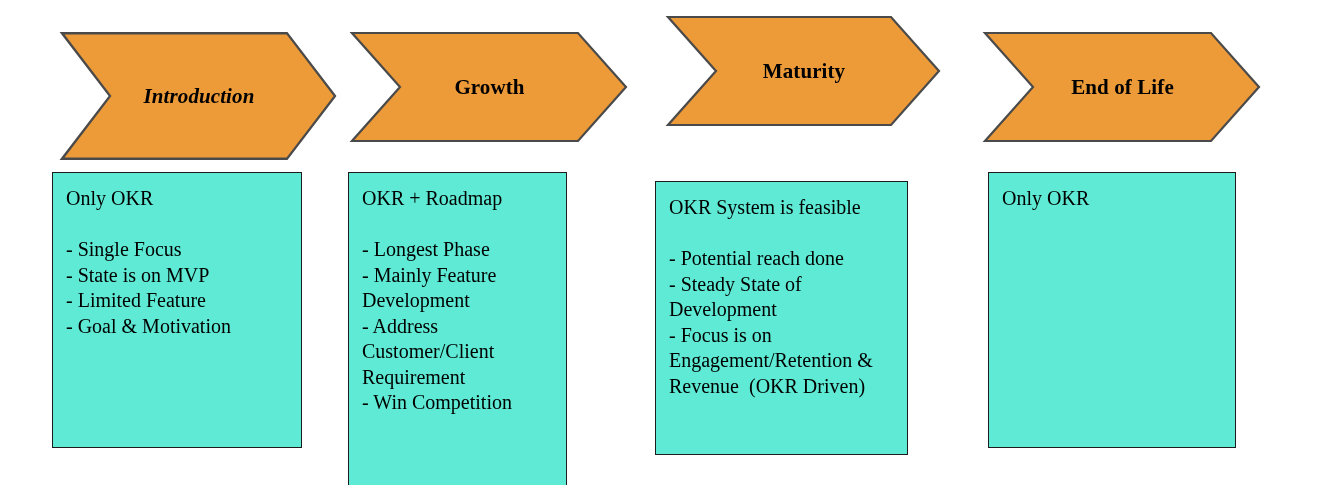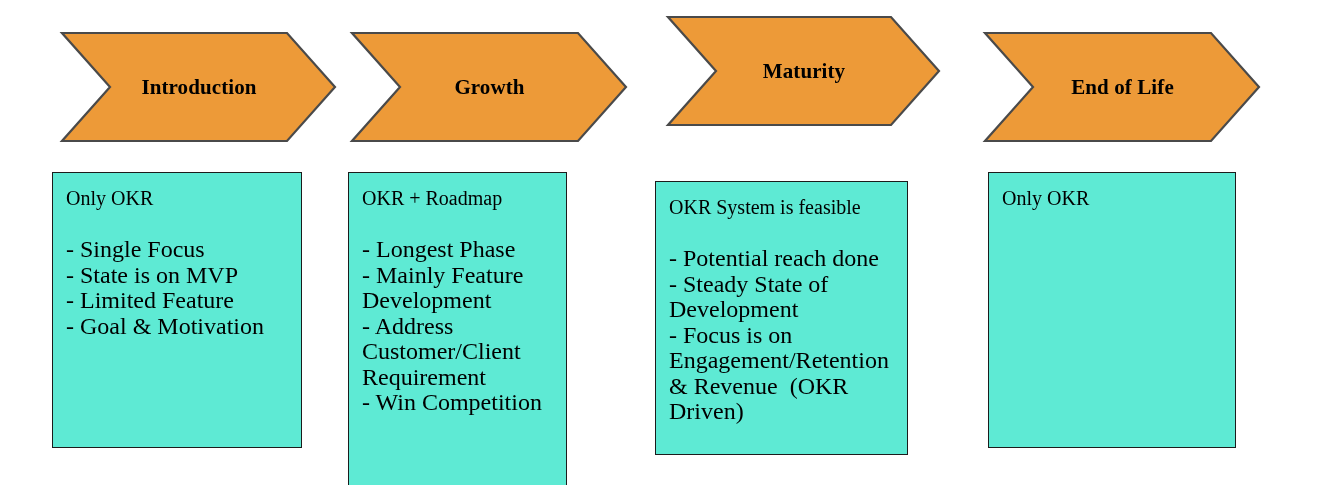--- a/index.html
+++ b/index.html
@@ -70,34 +70,34 @@
     color: #000000;
     margin: 0 0 26px 0;
     white-space: pre-wrap;
   }
   .box-lines {
     margin: 0;
     padding: 0;
     list-style: none;
   }
   .box-lines li {
-    font-size: 24px;
+    font-size: 20px;
     line-height: 25.5px;
     color: #000000;
     margin: 0;
     padding: 0;
     white-space: pre-wrap;
   }
 </style>
 </head>
 <body>
 
 <div id="stage">
 
-  <div class="chevron" style="left:62px; top:32px; width:274px; height:110px;">
+  <div class="chevron" style="left:62px; top:32px; width:274px; height:128px;font-style:italic;">
     <svg viewBox="0 0 274 110" preserveAspectRatio="none">
       <polygon points="0,1 225,1 273,55 225,109 0,109 48,55" fill="#ED9A38" stroke="#4a4a4a" stroke-width="2.2" stroke-linejoin="miter"></polygon>
     </svg>
     <div class="chevron-label shift-left">Introduction</div>
   </div>
 
   <div class="chevron" style="left:352px; top:32px; width:275px; height:110px;">
     <svg viewBox="0 0 275 110" preserveAspectRatio="none">
       <polygon points="0,1 226,1 274,55 226,109 0,109 48,55" fill="#ED9A38" stroke="#4a4a4a" stroke-width="2.2" stroke-linejoin="miter"></polygon>
     </svg>

